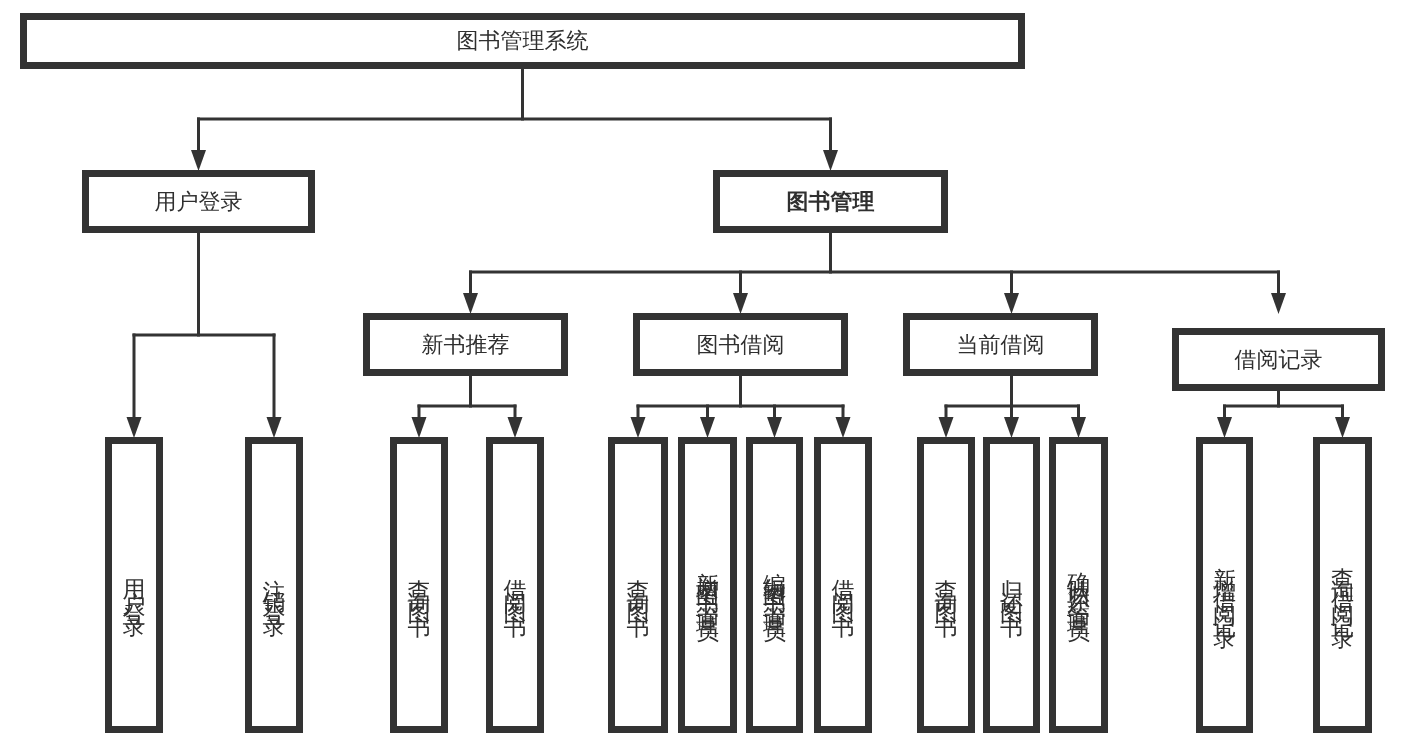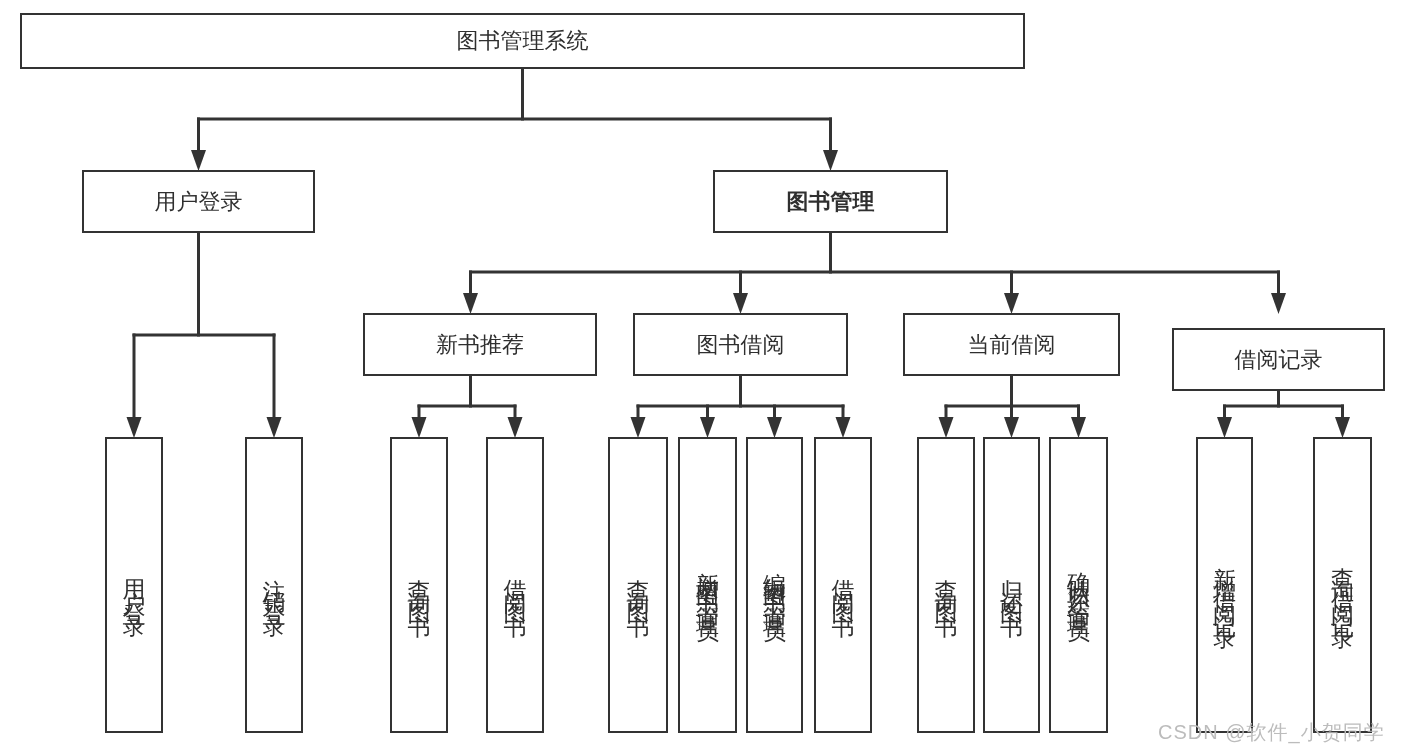--- a/index.html
+++ b/index.html
@@ -13,21 +13,21 @@
   }
   #connectors {
     position: absolute;
     left: 0; top: 0;
     width: 1405px; height: 747px;
   }
   .node {
     position: absolute;
     box-sizing: border-box;
     background: #ffffff;
-    border: 2px solid #ec4899;
+    border: 7px solid #ec4899;
     display: flex;
     align-items: center;
     justify-content: center;
     color: #2f2f2f;
     font-size: 22px;
     line-height: 1;
     white-space: nowrap;
   }
   .node.vertical {
     writing-mode: vertical-rl;
@@ -113,21 +113,21 @@
       </div>
       <div class="node vertical" style="left: 105px; top: 437px; width: 58px; height: 296px; border-color: rgb(51, 51, 51); color: rgb(47, 47, 47);">
         <span class="label" style="letter-spacing: 12px;">用户登录</span>
       </div>
       <div class="node vertical" style="left: 245px; top: 437px; width: 58px; height: 296px; border-color: rgb(51, 51, 51); color: rgb(47, 47, 47);">
         <span class="label" style="letter-spacing: 12px;">注销登录</span>
       </div>
       <div class="node" style="left: 713px; top: 170px; width: 235px; height: 63px; border-color: rgb(51, 51, 51); color: rgb(47, 47, 47); font-weight: bold;">
         <span class="label">图书管理</span>
       </div>
-      <div class="node" style="left: 363px; top: 313px; width: 234px; height: 63px; border-color: rgb(51, 51, 51); color: rgb(47, 47, 47);">
+      <div class="node" style="left: 363px; top: 313px; width: 205px; height: 63px; border-color: rgb(51, 51, 51); color: rgb(47, 47, 47);">
         <span class="label">新书推荐</span>
       </div>
       <div class="node vertical" style="left: 390px; top: 437px; width: 58px; height: 296px; border-color: rgb(51, 51, 51); color: rgb(47, 47, 47);">
         <span class="label" style="letter-spacing: 12px;">查询图书</span>
       </div>
       <div class="node vertical" style="left: 486px; top: 437px; width: 58px; height: 296px; border-color: rgb(51, 51, 51); color: rgb(47, 47, 47);">
         <span class="label" style="letter-spacing: 12px;">借阅图书</span>
       </div>
       <div class="node" style="left: 633px; top: 313px; width: 215px; height: 63px; border-color: rgb(51, 51, 51); color: rgb(47, 47, 47);">
         <span class="label">图书借阅</span>
@@ -137,21 +137,21 @@
       </div>
       <div class="node vertical" style="left: 678px; top: 437px; width: 59px; height: 296px; border-color: rgb(51, 51, 51); color: rgb(47, 47, 47);">
         <span class="label" style="letter-spacing: 6.8px;">新增图书（管理员）</span>
       </div>
       <div class="node vertical" style="left: 746px; top: 437px; width: 57px; height: 296px; border-color: rgb(51, 51, 51); color: rgb(47, 47, 47);">
         <span class="label" style="letter-spacing: 6.8px;">编辑图书（管理员）</span>
       </div>
       <div class="node vertical" style="left: 814px; top: 437px; width: 58px; height: 296px; border-color: rgb(51, 51, 51); color: rgb(47, 47, 47);">
         <span class="label" style="letter-spacing: 12px;">借阅图书</span>
       </div>
-      <div class="node" style="left: 903px; top: 313px; width: 217px; height: 63px; border-color: rgb(51, 51, 51); color: rgb(47, 47, 47);">
+      <div class="node" style="left: 903px; top: 313px; width: 195px; height: 63px; border-color: rgb(51, 51, 51); color: rgb(47, 47, 47);">
         <span class="label">当前借阅</span>
       </div>
       <div class="node vertical" style="left: 917px; top: 437px; width: 58px; height: 296px; border-color: rgb(51, 51, 51); color: rgb(47, 47, 47);">
         <span class="label" style="letter-spacing: 12px;">查询图书</span>
       </div>
       <div class="node vertical" style="left: 983px; top: 437px; width: 57px; height: 296px; border-color: rgb(51, 51, 51); color: rgb(47, 47, 47);">
         <span class="label" style="letter-spacing: 12px;">归还图书</span>
       </div>
       <div class="node vertical" style="left: 1049px; top: 437px; width: 59px; height: 296px; border-color: rgb(51, 51, 51); color: rgb(47, 47, 47);">
         <span class="label" style="letter-spacing: 6.8px;">确认归还（管理员）</span>
@@ -159,14 +159,13 @@
       <div class="node" style="left: 1172px; top: 328px; width: 213px; height: 63px; border-color: rgb(51, 51, 51); color: rgb(47, 47, 47);">
         <span class="label">借阅记录</span>
       </div>
       <div class="node vertical" style="left: 1196px; top: 437px; width: 57px; height: 296px; border-color: rgb(51, 51, 51); color: rgb(47, 47, 47);">
         <span class="label" style="letter-spacing: 12px;">新增借阅记录</span>
       </div>
       <div class="node vertical" style="left: 1313px; top: 437px; width: 59px; height: 296px; border-color: rgb(51, 51, 51); color: rgb(47, 47, 47);">
         <span class="label" style="letter-spacing: 12px;">查询借阅记录</span>
       </div>
     </div>
-  <div id="watermark" style="color: rgb(188, 188, 188);">CSDN @软件_小贺同学</div>
 </div>
 
 </body></html>

